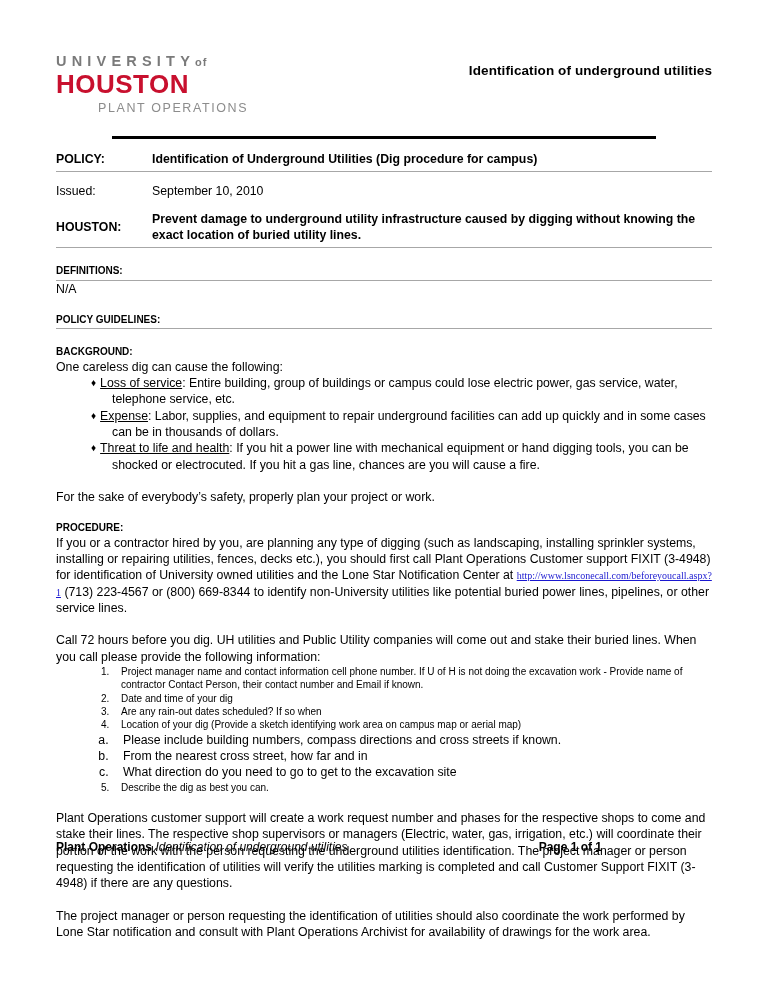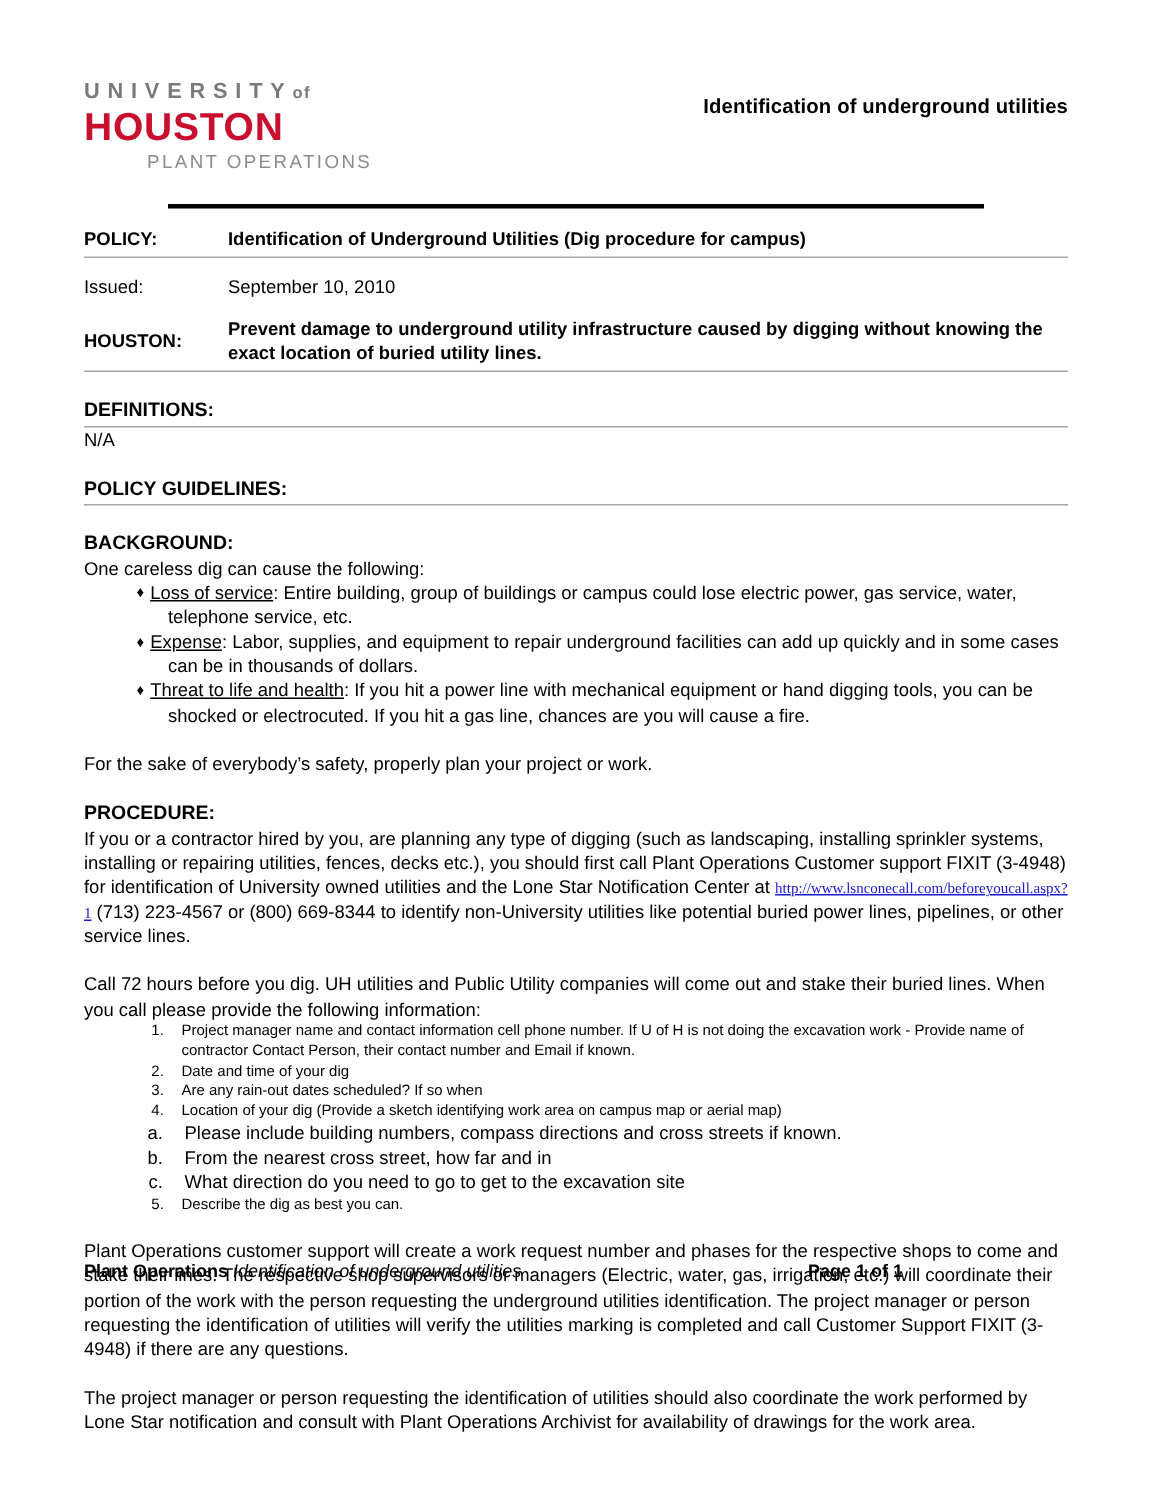--- a/index.html
+++ b/index.html
@@ -102,21 +102,21 @@
   }
   .row .label {
     flex: 0 0 96px;
     font-weight: bold;
   }
   .row .label.normal { font-weight: normal; }
   .row .value { flex: 1 1 auto; }
   .row .value.bold { font-weight: bold; }
 
   .sec-head {
-    font-size: 13px;
+    font-size: 10px;
     font-weight: bold;
     line-height: 1.33;
   }
   .plain {
     font-size: 12.3px;
     line-height: 1.33;
   }
   .para {
     font-size: 12.3px;
     line-height: 1.33;

